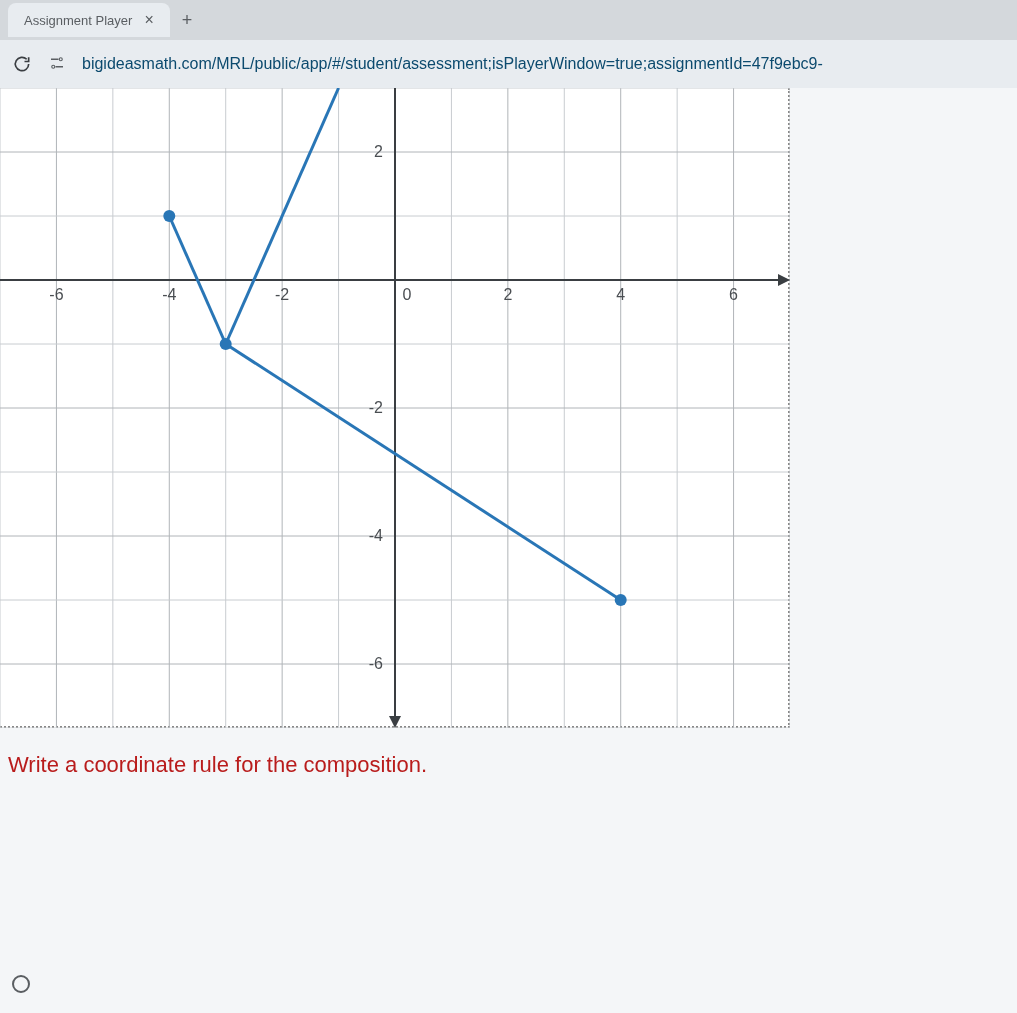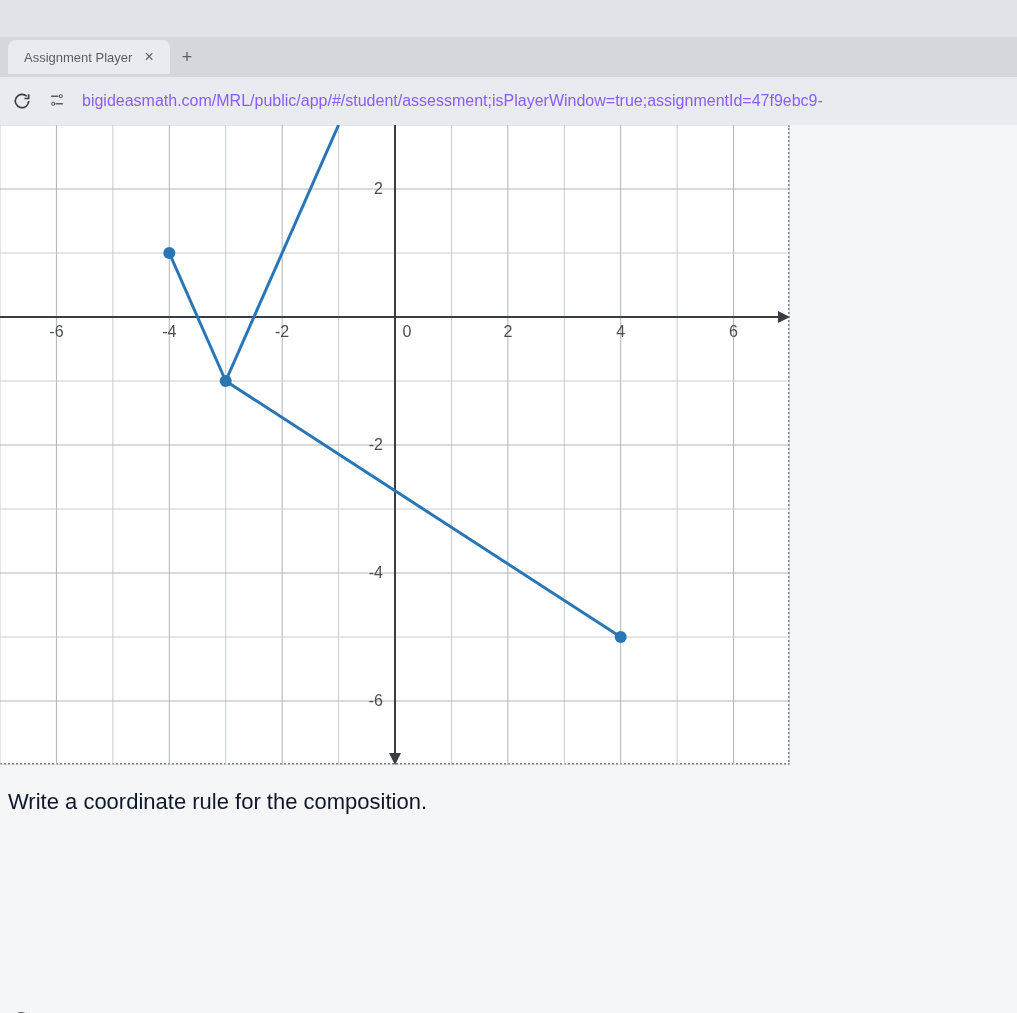--- a/index.html
+++ b/index.html
@@ -10,21 +10,20 @@
       height: 1013px;
       overflow: hidden;
       position: relative;
     }
     .tab-bar {
       background: #d4d8dc;
       height: 40px;
       display: flex;
       align-items: center;
       padding: 0 8px;
-      margin-top: 37px;
     }
     .tab {
       background: #e8ecf0;
       padding: 8px 16px;
       border-radius: 8px 8px 0 0;
       display: flex;
       align-items: center;
       gap: 12px;
       font-size: 13px;
       color: #5a5e62;
@@ -55,21 +54,21 @@
       color: #3a3e42;
     }
     .site-settings {
       font-size: 11px;
       color: #5a5e62;
       cursor: pointer;
       padding: 2px 4px;
     }
     .url {
       font-size: 16px;
-      color: #8b5cf6;
+      color: #0c4a6e;
       white-space: nowrap;
       overflow: hidden;
     }
     .content {
       background: #f4f6f8;
       padding: 0;
       position: relative;
       height: calc(100% - 88px);
     }
     .graph-container {
@@ -79,21 +78,21 @@
       background: #fff;
       border-right: 2px dotted #888;
       border-bottom: 2px dotted #888;
       margin-top: 0;
     }
     svg.graph {
       display: block;
     }
     .question-text {
       font-size: 22px;
-      color: #0f172a;
+      color: #b91c1c;
       margin: 24px 0 0 8px;
     }
     .answer-row {
       display: flex;
       align-items: center;
       gap: 8px;
       margin: 40px 0 0 16px;
       font-size: 28px;
       color: #2a2e32;
     }

